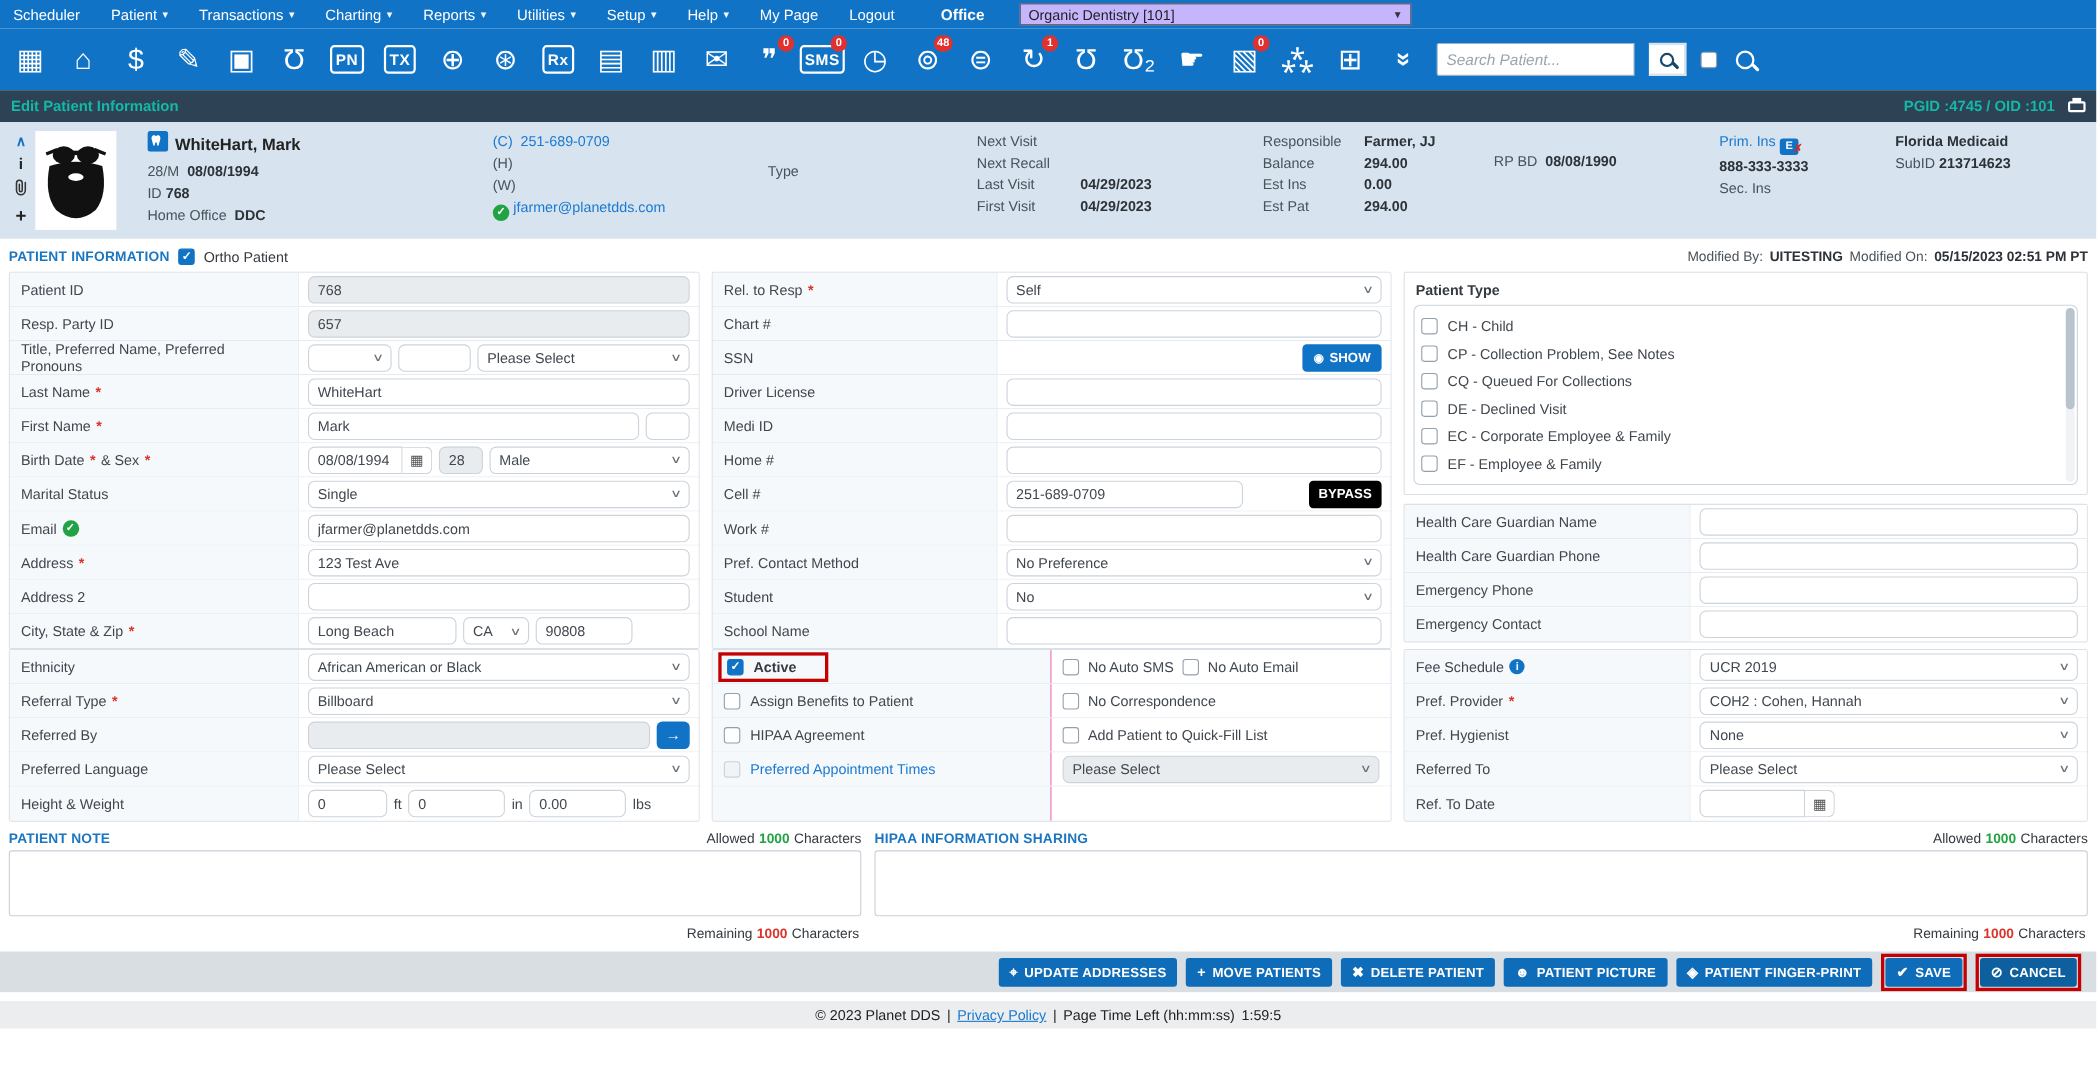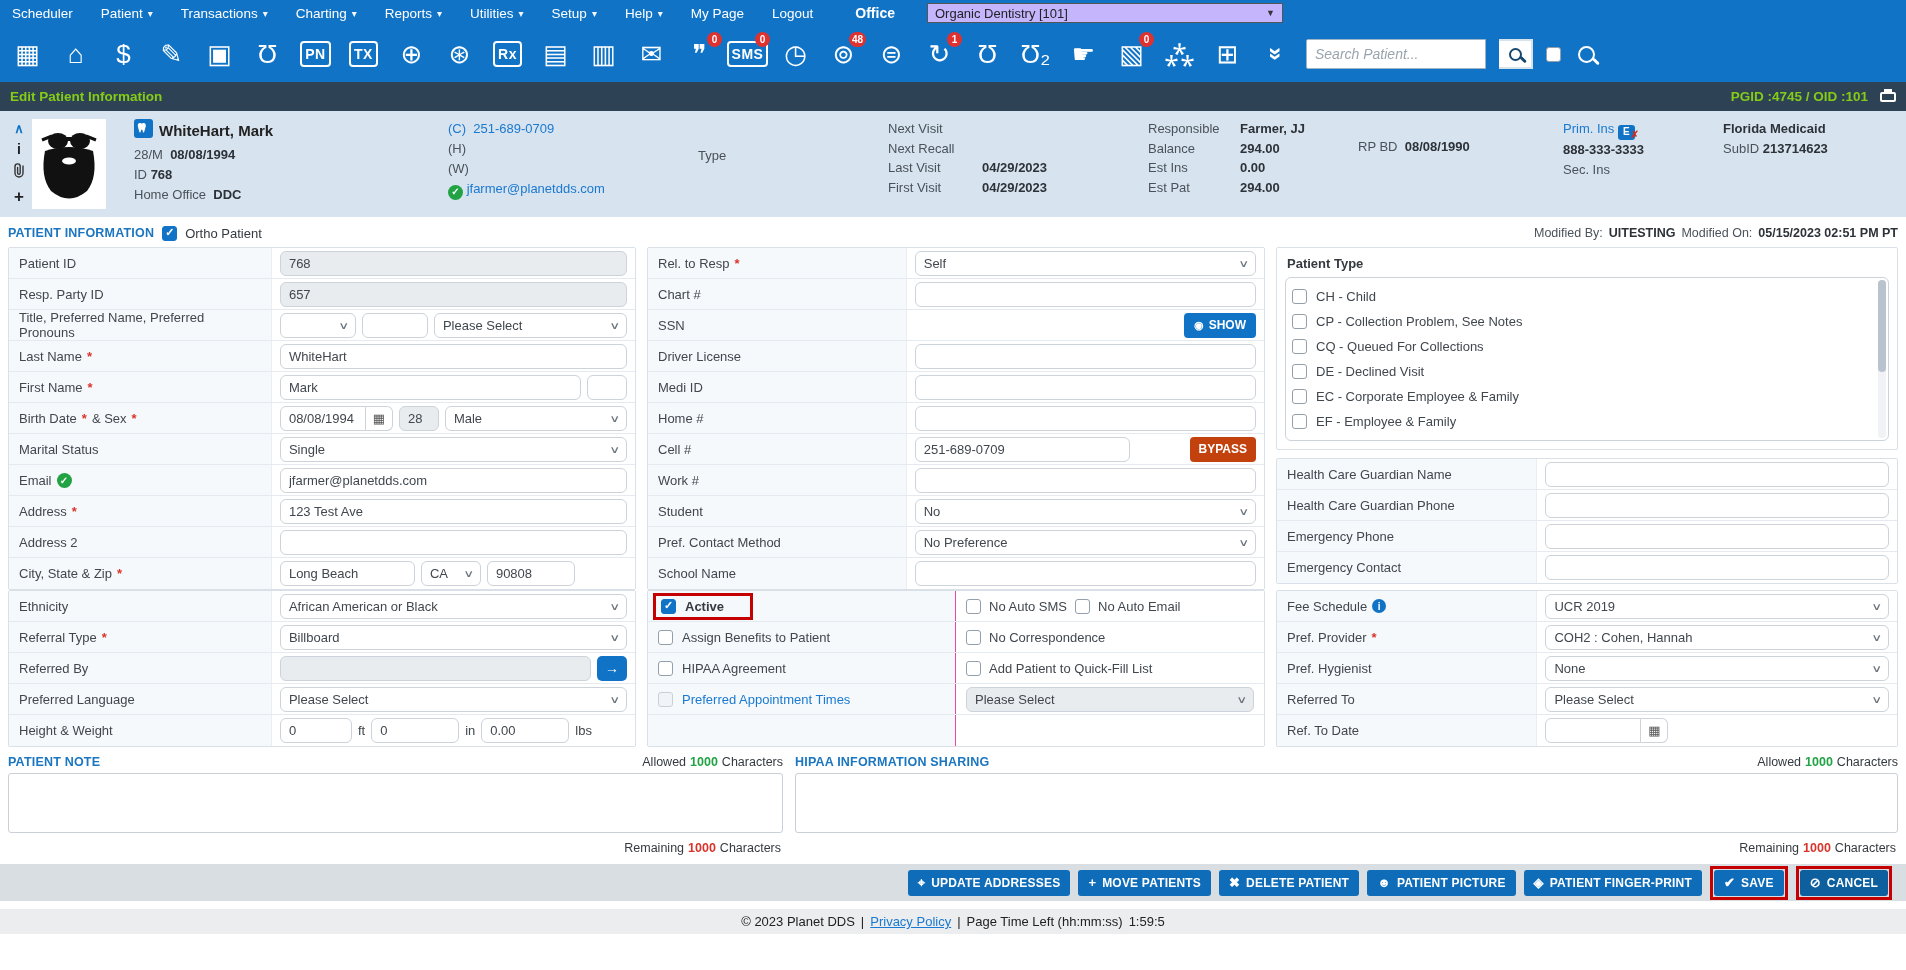--- a/index.html
+++ b/index.html
@@ -49,21 +49,21 @@
   }
   .mag { width:13px; height:13px; border:2.5px solid currentColor; border-radius:50%; position:relative; display:inline-block; }
   .mag::after { content:""; position:absolute; width:8px; height:3px; background:currentColor; transform:rotate(45deg); right:-7px; bottom:-2px; border-radius:2px; }
   .mag.big { width:17px; height:17px; }
   .cbx { width:15px; height:15px; border:1.5px solid #93a0ab; border-radius:3px; background:#fff; display:inline-block; flex:none; cursor:pointer; position:relative; }
   .cbx.checked { background:#1173c6; border-color:#1173c6; }
   .cbx.checked::after { content:"✓"; position:absolute; color:#fff; font-size:11px; font-weight:bold; left:2px; top:-1px; }
   .cbx.disabled { border-color:#c9d1d8; background:#f1f4f6; }
   
   .titlebar {
-    height:29px; background:#2e4256; color:#84cc16; display:flex; align-items:center;
+    height:29px; background:#2e4256; color:#14b8a6; display:flex; align-items:center;
     padding:0 10px; font-size:13.5px; font-weight:bold;
   }
   .titlebar .right { margin-left:auto; display:flex; align-items:center; gap:12px; }
   .printer { width:16px; height:10px; border:2px solid #fff; border-radius:2px; position:relative; display:inline-block; }
   .printer::before { content:""; position:absolute; width:8px; height:4px; background:#fff; top:-5px; left:2px; }
   
   .ph { height:106px; background:#d7e3ee; display:flex; padding:8px 6px 6px 6px; font-size:13px; }
   .ph-side { width:26px; display:flex; flex-direction:column; align-items:center; gap:5px; padding-top:2px; }
   .ph-side .chev { color:#1173c6; font-weight:bold; font-size:13px; cursor:pointer; }
   .ph-side .it { color:#222; font-weight:bold; cursor:pointer; font-size:14px; }
@@ -117,21 +117,21 @@
   .dategrp { display:flex; align-items:stretch; }
   .dategrp .inp { border-radius:6px 0 0 6px; width:86px; }
   .calbtn { width:27px; border:1px solid #ccd3da; border-left:none; border-radius:0 6px 6px 0; background:#fff; display:flex; align-items:center; justify-content:center; color:#555; font-size:13px; cursor:pointer; }
   .calbtn::after { content:"▦"; }
   .bluebtn {
     background:#1173c6; color:#fff; border:none; border-radius:4px; height:25px;
     font-size:12px; font-weight:bold; display:inline-flex; align-items:center; gap:5px;
     padding:0 10px; cursor:pointer; font-family:inherit;
   }
   .eye::before { content:"◉"; font-size:11px; }
-  .bypass { background:#c2410c; color:#fff; border:none; border-radius:4px; height:25px; font-size:12px; font-weight:bold; padding:0 9px; margin-left:auto; font-family:inherit; }
+  .bypass { background:#000000; color:#fff; border:none; border-radius:4px; height:25px; font-size:12px; font-weight:bold; padding:0 9px; margin-left:auto; font-family:inherit; }
   .arrowbtn { width:30px; height:25px; background:#1173c6; border:none; border-radius:5px; color:#fff; font-size:14px; cursor:pointer; }
   .arrowbtn::after { content:"→"; }
   
   .ptwrap { border:1px solid #d9e0e7; border-radius:2px; background:#fff; padding:6px 8px 8px 8px; }
   .ptlabel { font-weight:bold; font-size:13px; color:#343a40; margin:2px 0 6px 2px; }
   .ptlist { border:1px solid #ccd3da; border-radius:6px; height:164px; position:relative; padding:6px 14px 6px 6px; overflow:hidden; }
   .ptitem { display:flex; align-items:center; gap:9px; height:25px; font-size:13px; color:#40474e; }
   .ptscroll { position:absolute; top:2px; right:2px; width:8px; height:calc(100% - 4px); background:#f0f2f5; border-radius:4px; }
   .ptthumb { position:absolute; top:0; right:0; width:8px; height:58%; background:#b9c3cd; border-radius:4px; }
   .mt8 { margin-top:8px; }
@@ -582,35 +582,35 @@
         <div class="frow">
             <div class="lbl">
               <span>Work #</span>
             </div>
           <div class="val">
               <input class="inp fl" value="" style="">
             </div>
           </div>
         <div class="frow">
             <div class="lbl">
+              <span>Pref. Contact Method</span>
+            </div>
+          <div class="val">
+              <div class="sel fl">
+                <span>No Preference</span>
+              </div>
+            </div>
+          </div>
+        <div class="frow">
+            <div class="lbl">
               <span>Student</span>
             </div>
           <div class="val">
               <div class="sel fl">
                 <span>No</span>
-              </div>
-            </div>
-          </div>
-        <div class="frow">
-            <div class="lbl">
-              <span>Pref. Contact Method</span>
-            </div>
-          <div class="val">
-              <div class="sel fl">
-                <span>No Preference</span>
               </div>
             </div>
           </div>
         <div class="frow">
             <div class="lbl">
               <span>School Name</span>
             </div>
           <div class="val">
               <input class="inp fl" value="" style="">
             </div>

